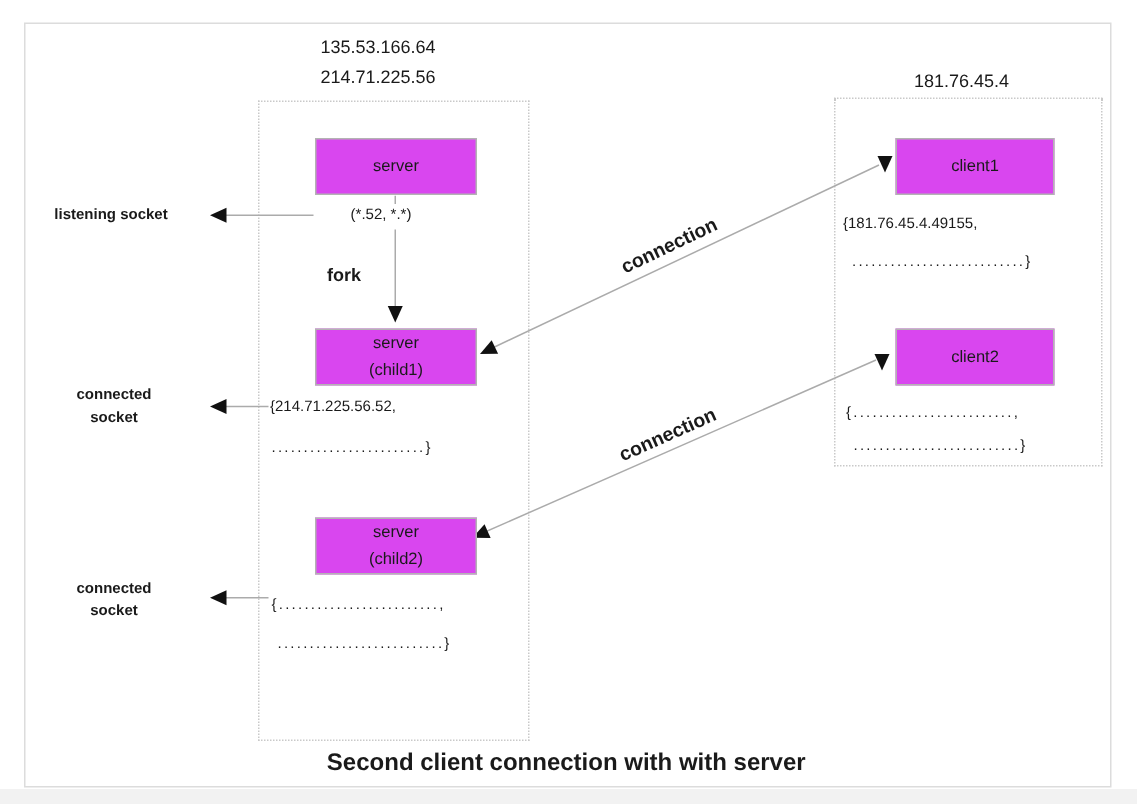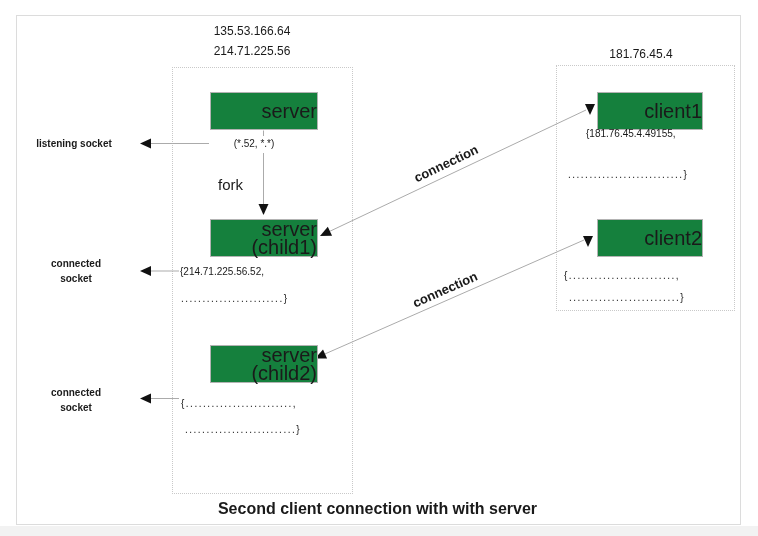--- a/index.html
+++ b/index.html
@@ -12,29 +12,29 @@
     border:1px solid #dcdcdc;background:#ffffff;
   }
   .bottom-strip{
     position:absolute;left:0;top:526px;width:758px;height:10px;background:#f2f2f2;
   }
   svg.wires{position:absolute;left:0;top:0;width:758px;height:536px;}
   .abs{position:absolute;white-space:nowrap;}
   .ctr{text-align:center;}
   .ip{font-size:12px;line-height:20px;}
   .pbox{
-    position:absolute;background:#15803d;border:1px solid #b3b3b3;
-    display:flex;flex-direction:column;align-items:flex-end;justify-content:center;
-    font-size:20px;line-height:18px;
+    position:absolute;background:#d946ef;border:1px solid #b3b3b3;
+    display:flex;flex-direction:column;align-items:center;justify-content:center;
+    font-size:11px;line-height:18px;
   }
   .dottedbox{position:absolute;border:1px dotted #c9c9c9;}
   .sidelabel{font-weight:700;font-size:10px;line-height:15px;}
   .tuple{font-size:10px;line-height:18px;}
   .dots{letter-spacing:1.5px;}
-  .forklab{font-weight:400;font-size:15px;}
+  .forklab{font-weight:700;font-size:12px;}
   .connlab{font-weight:700;font-size:13px;}
   .caption{font-weight:700;font-size:16px;}
 </style>
 </head>
 <body>
 
 <div class="frame"></div>
 
 <div class="dottedbox" style="left:172px;top:67px;width:179px;height:425px;"></div>
 <div class="dottedbox" style="left:556px;top:65px;width:177px;height:244px;"></div>
@@ -84,21 +84,21 @@
   <span>client2</span>
 </div>
 
 <div class="abs tuple ctr" style="left:204px;top:135px;width:100px;">(*.52, *.*)</div>
 <div class="abs forklab" style="left:218px;top:176px;">fork</div>
 <div class="abs tuple" style="left:180px;top:263px;text-align:center;">{214.71.225.56.52,</div>
 <div class="abs tuple dots" style="left:181px;top:290px;">........................}</div>
 <div class="abs tuple dots" style="left:181px;top:395px;">{.........................,</div>
 <div class="abs tuple dots" style="left:185px;top:421px;">..........................}</div>
 
-<div class="abs tuple" style="left:562px;top:125px;margin-left:24px;">{181.76.45.4.49155,</div>
+<div class="abs tuple" style="left:562px;top:141px;">{181.76.45.4.49155,</div>
 <div class="abs tuple dots" style="left:568px;top:166px;">...........................}</div>
 <div class="abs tuple dots" style="left:564px;top:267px;">{.........................,</div>
 <div class="abs tuple dots" style="left:569px;top:289px;">..........................}</div>
 
 <div class="abs sidelabel ctr" style="left:18px;top:136px;width:112px;">listening socket</div>
 <div class="abs sidelabel ctr" style="left:30px;top:256px;width:92px;">
   <div>connected</div>
   <div>socket</div>
 </div>
 <div class="abs sidelabel ctr" style="left:30px;top:385px;width:92px;">

